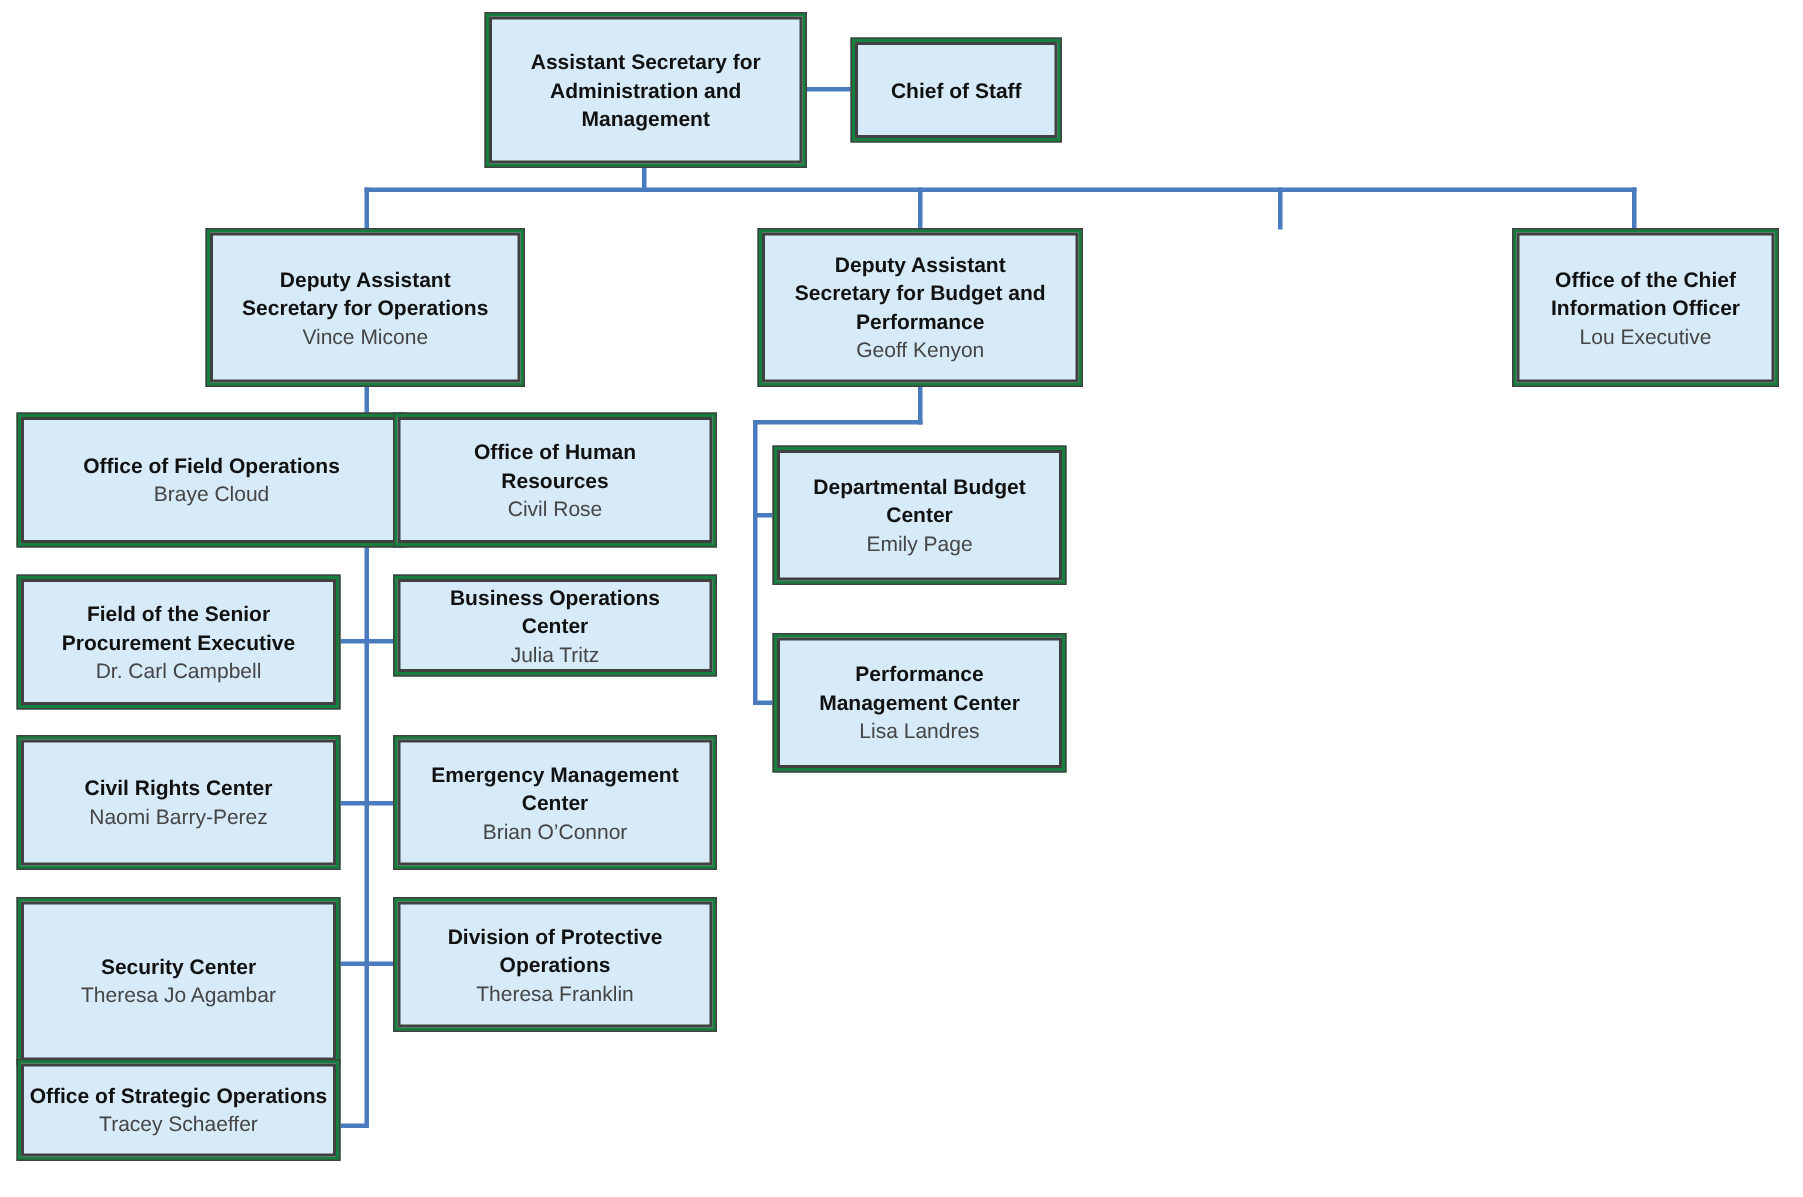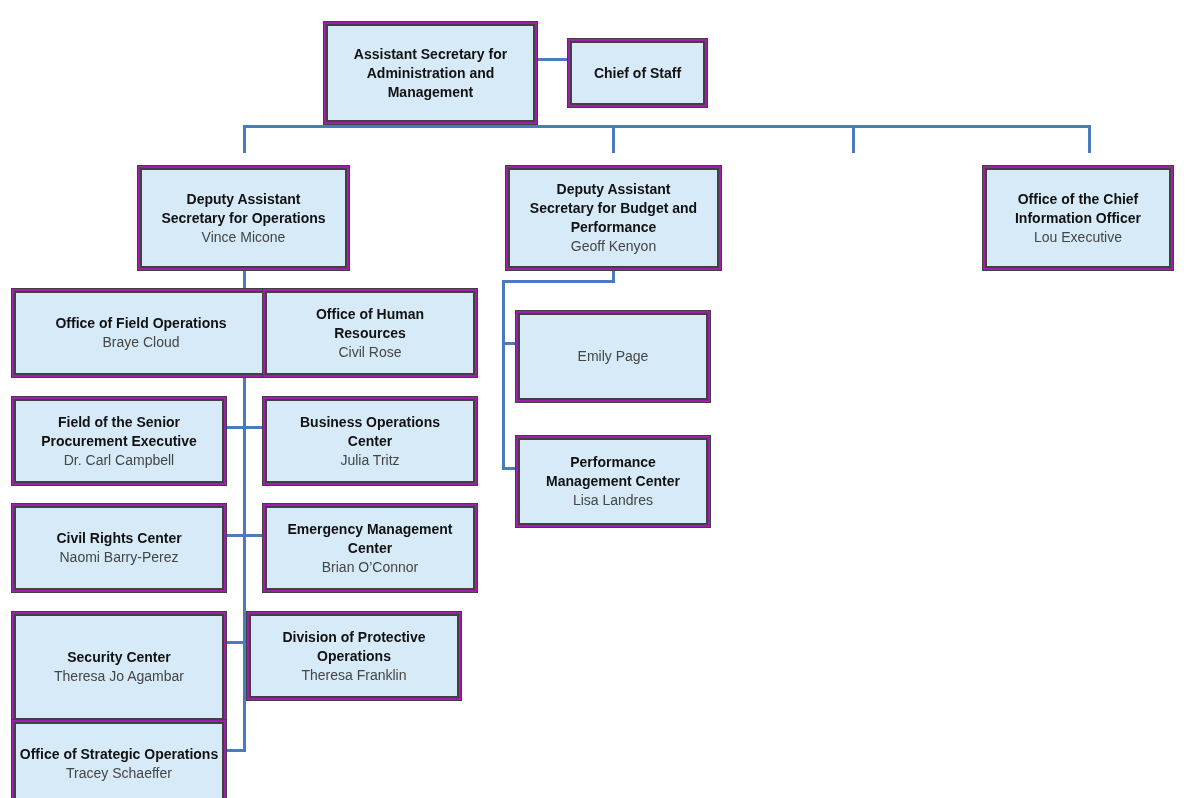--- a/index.html
+++ b/index.html
@@ -11,21 +11,21 @@
   }
   html,body{margin:0;padding:0;background:#ffffff;}
   body{font-family:"Liberation Sans", sans-serif;}
   #canvas{
     position:relative;width:1202px;height:798px;background:#ffffff;overflow:hidden;
   }
   
   .node{
     position:absolute;box-sizing:border-box;
     border:1px solid var(--border);
-    background:#a21caf;padding:2px;margin-top:13px;
+    background:#15803d;padding:2px;
   }
   .inner{
     box-sizing:border-box;width:100%;height:100%;
     border:2px solid var(--border);
     background:var(--fill);
     display:flex;flex-direction:column;align-items:center;justify-content:center;
     text-align:center;padding:2px;
   }
   .title{
     font-weight:bold;font-size:14px;line-height:19px;color:var(--title);
@@ -35,30 +35,30 @@
   }
   .tw180 .title{max-width:180px}
   .tw170 .title{max-width:172px}
   .tw160 .title{max-width:160px}
   
   #n-asam  {left:323px;top:8px;  width:215px;height:104px}
   #n-chief {left:567px;top:25px; width:141px;height:70px}
   #n-ops   {left:137px;top:152px;width:213px;height:106px}
   #n-budget{left:505px;top:152px;width:217px;height:106px}
   #n-policy{left:746px;top:152px;width:214px;height:106px}
-  #n-ocio  {left:982px;top:152px;width:192px;height:106px}
+  #n-ocio  {left:1008px;top:152px;width:178px;height:106px}
   #n-field {left:11px; top:275px;width:260px;height:90px}
   #n-proc  {left:11px; top:383px;width:216px;height:90px}
   #n-civil {left:11px; top:490px;width:216px;height:90px}
   #n-sec   {left:11px; top:598px;width:216px;height:112px}
-  #n-strat {left:11px; top:706px;width:216px;height:90px}
+  #n-strat {left:11px; top:706px;width:216px;height:68px}
   #n-hr    {left:262px;top:275px;width:216px;height:90px}
-  #n-bus   {left:262px;top:383px;width:216px;height:90px}
+  #n-bus   {left:262px;top:383px;width:216px;height:68px}
   #n-emer  {left:262px;top:490px;width:216px;height:90px}
-  #n-prot  {left:246px;top:598px;width:216px;height:90px}
+  #n-prot  {left:262px;top:598px;width:216px;height:90px}
   #n-dbc   {left:515px;top:297px;width:196px;height:93px}
   #n-pmc   {left:515px;top:422px;width:196px;height:93px}
   
   .conn{position:absolute;background:var(--line);}
   #c-top-drop   {left:428px; top:110px;width:3px;  height:17px}
   #c-rail       {left:243px; top:125px;width:848px;height:3px}
   #c-drop-ops   {left:243px; top:125px;width:3px;  height:28px}
   #c-drop-budget{left:612px; top:125px;width:3px;  height:28px}
   #c-drop-policy{left:852px; top:125px;width:3px;  height:28px}
   #c-drop-ocio  {left:1088px;top:125px;width:3px;  height:28px}
@@ -182,20 +182,21 @@
   </div>
   <div class="node" id="n-prot">
     <div class="inner">
       <div class="title">Division of Protective Operations</div>
       <div class="person">Theresa Franklin</div>
     </div>
   </div>
 
   <div class="node" id="n-dbc">
     <div class="inner">
+      <div class="title">Departmental Budget Center</div>
       <div class="person">Emily Page</div>
     </div>
   </div>
   <div class="node" id="n-pmc">
     <div class="inner tw160">
       <div class="title">Performance Management Center</div>
       <div class="person">Lisa Landres</div>
     </div>
   </div>
 

